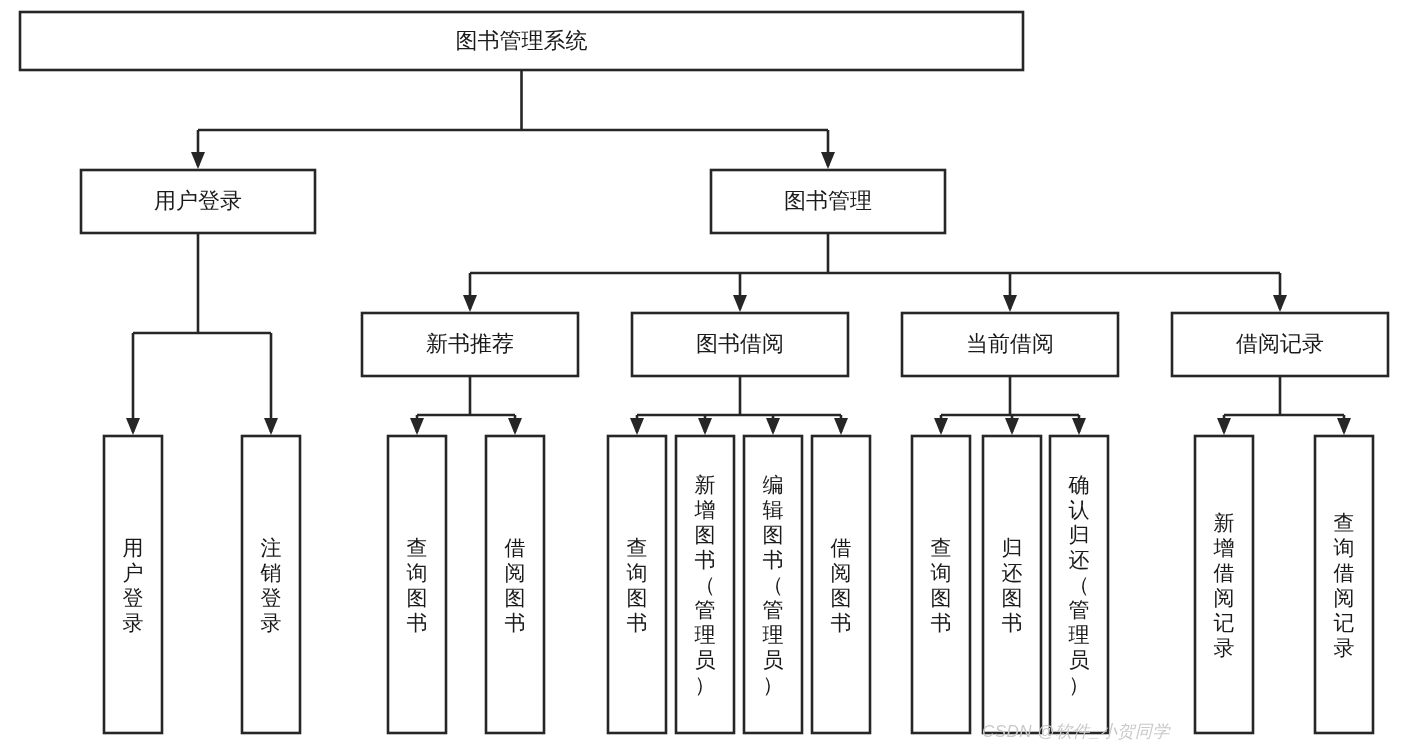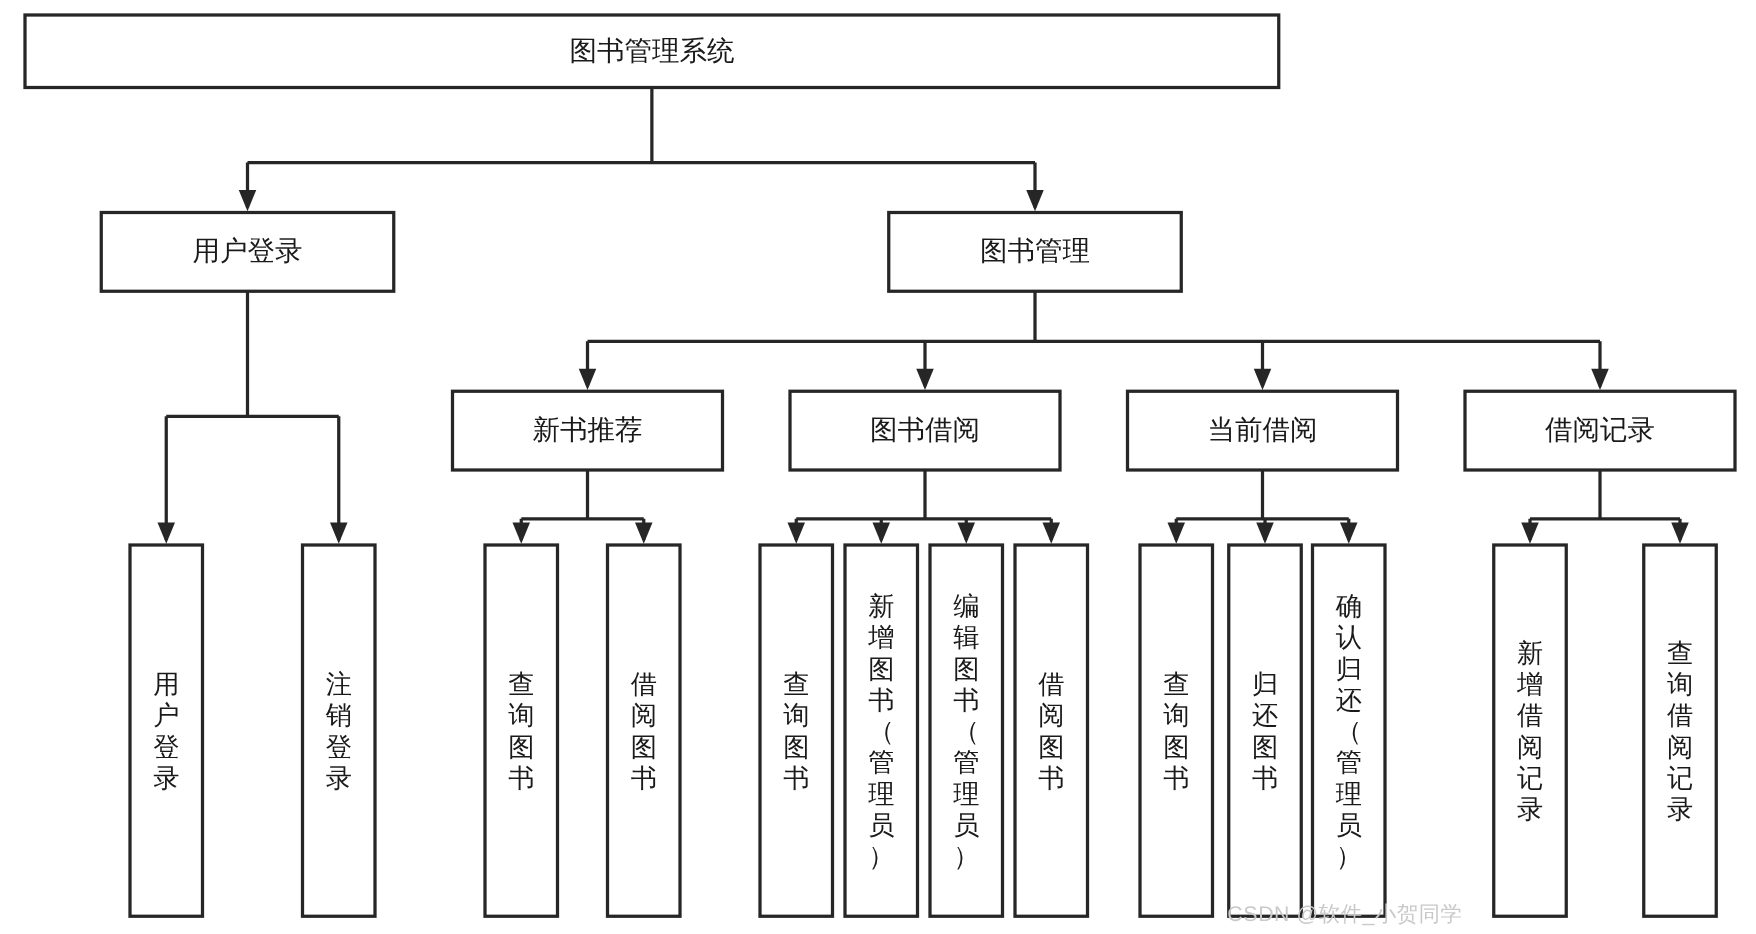--- a/index.html
+++ b/index.html
@@ -18,21 +18,21 @@
     dominant-baseline:middle;
   }
   .leaf-label{
     font-family:"Liberation Sans","DejaVu Sans",sans-serif;
     font-size:21px;fill:#1a1a1a;text-anchor:middle;
   }
   .watermark{
     position:absolute;right:8px;bottom:4px;
     font-family:"Liberation Sans","DejaVu Sans",sans-serif;
     font-size:17px;color:#c9c9c9;letter-spacing:0.5px;
-    white-space:nowrap;pointer-events:none;
+    white-space:nowrap;pointer-events:none;font-style:italic;
   }
 </style>
 </head>
 <body>
 
 <div id="diagram-root">
   <svg width="1405" height="747" viewBox="0 0 1405 747" xmlns="http://www.w3.org/2000/svg">
     <g id="connector-layer">
         <line x1="521.5" y1="70" x2="521.5" y2="130" class="conn"></line>
         <line x1="198" y1="130" x2="828" y2="130" class="conn"></line>

